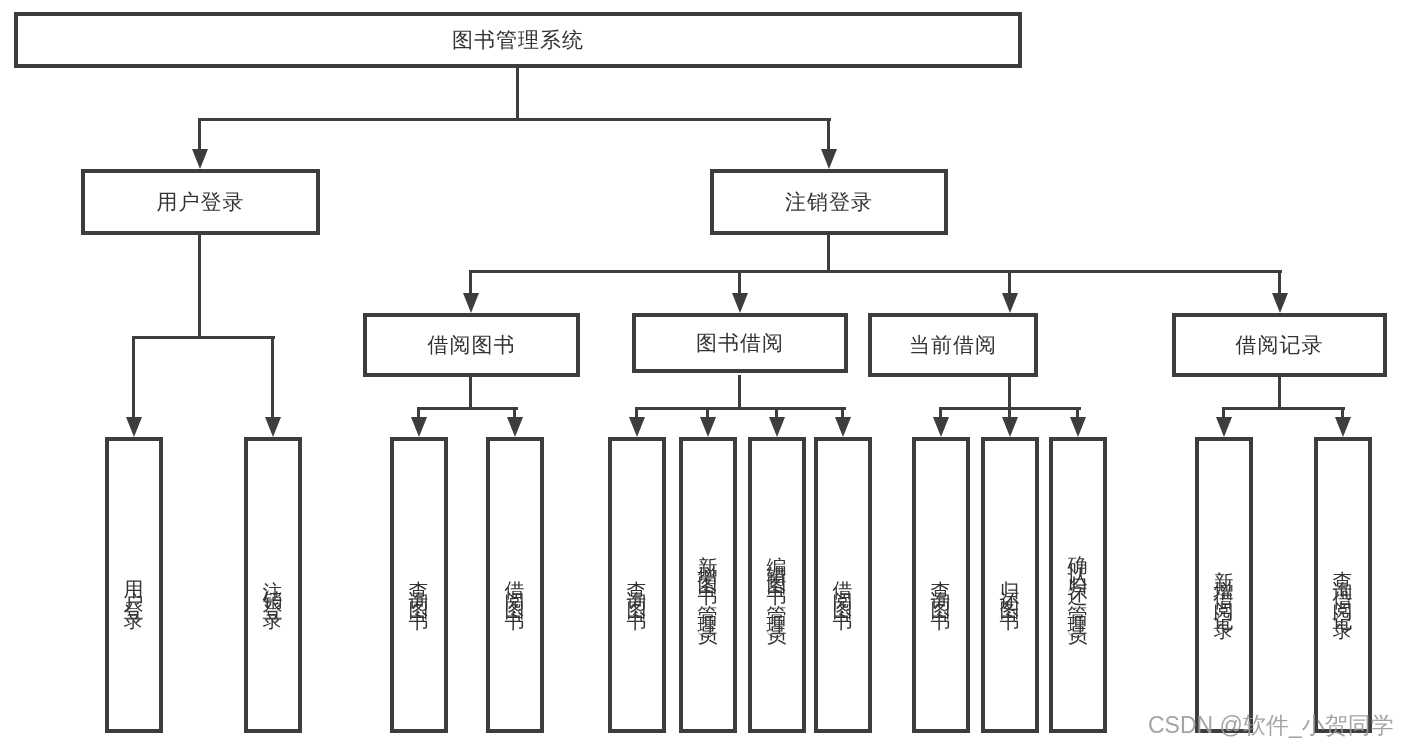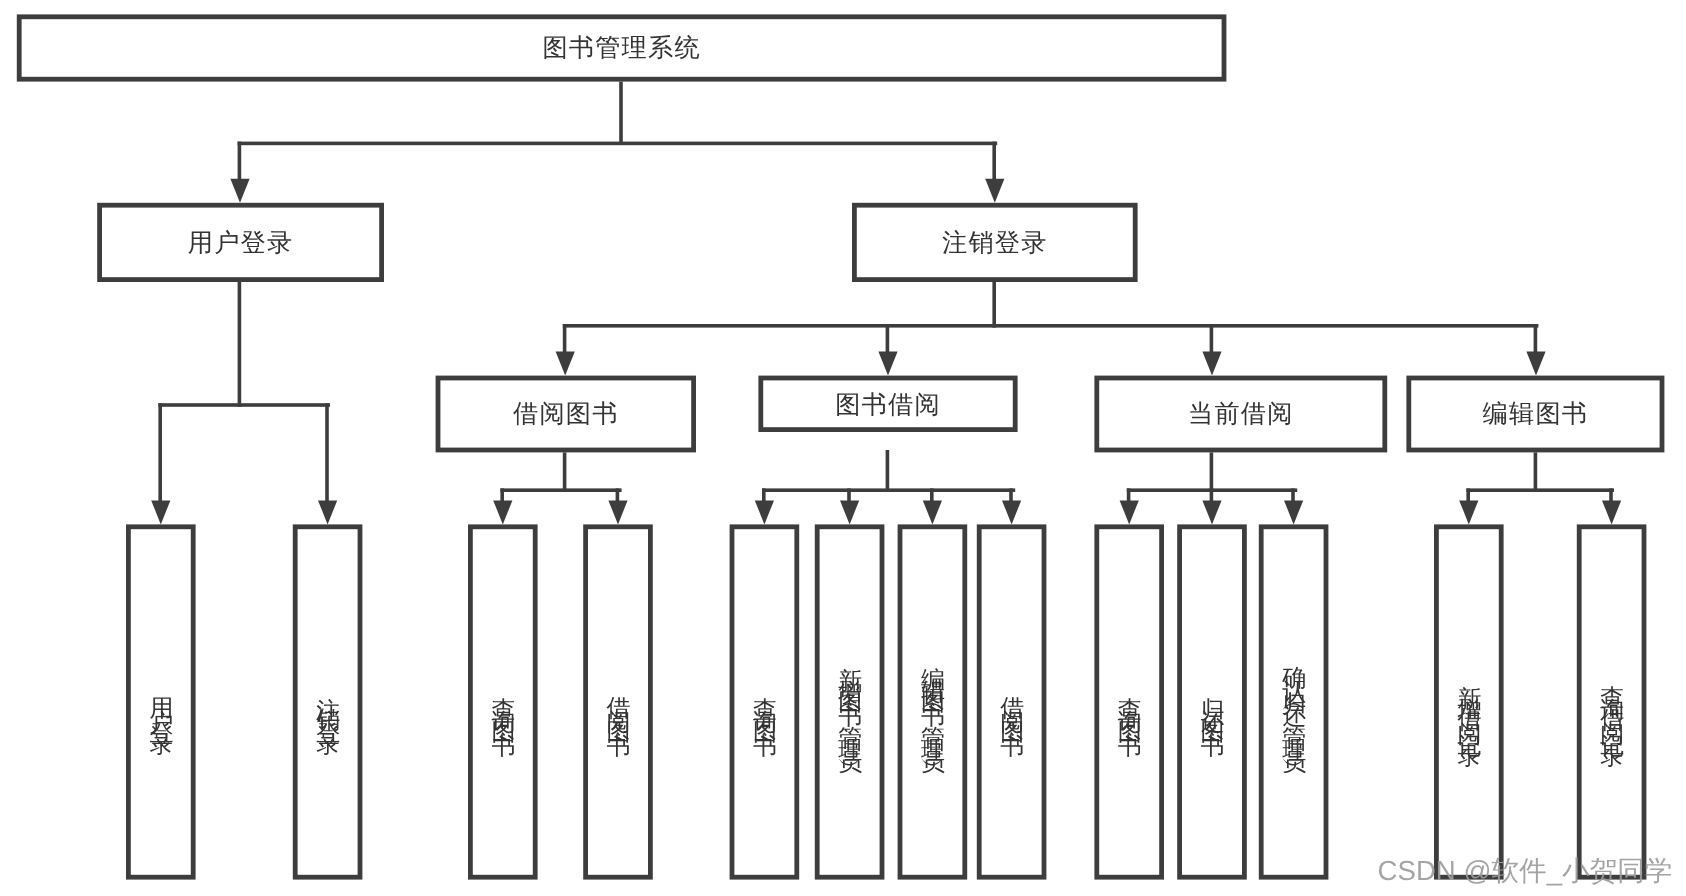--- a/index.html
+++ b/index.html
@@ -43,30 +43,30 @@
   </div>
 
   <div class="node h" style="left:710px;top:169px;width:238px;height:66px">
     <span>注销登录</span>
   </div>
 
   <div class="node h" style="left:363px;top:313px;width:217px;height:64px">
     <span>借阅图书</span>
   </div>
 
-  <div class="node h" style="left:632px;top:313px;width:216px;height:47px">
+  <div class="node h" style="left:632px;top:313px;width:216px;height:60px">
     <span>图书借阅</span>
   </div>
 
-  <div class="node h" style="left:912px;top:313px;width:244px;height:64px">
+  <div class="node h" style="left:868px;top:313px;width:170px;height:64px">
     <span>当前借阅</span>
   </div>
 
   <div class="node h" style="left:1172px;top:313px;width:215px;height:64px">
-    <span>编辑图书</span>
+    <span>借阅记录</span>
   </div>
 
   <div class="node v" style="left:105px;top:437px;width:58px;height:296px">
     <span>用户登录</span>
   </div>
   <div class="node v" style="left:244px;top:437px;width:58px;height:296px">
     <span>注销登录</span>
   </div>
 
   <div class="node v" style="left:390px;top:437px;width:58px;height:296px">

